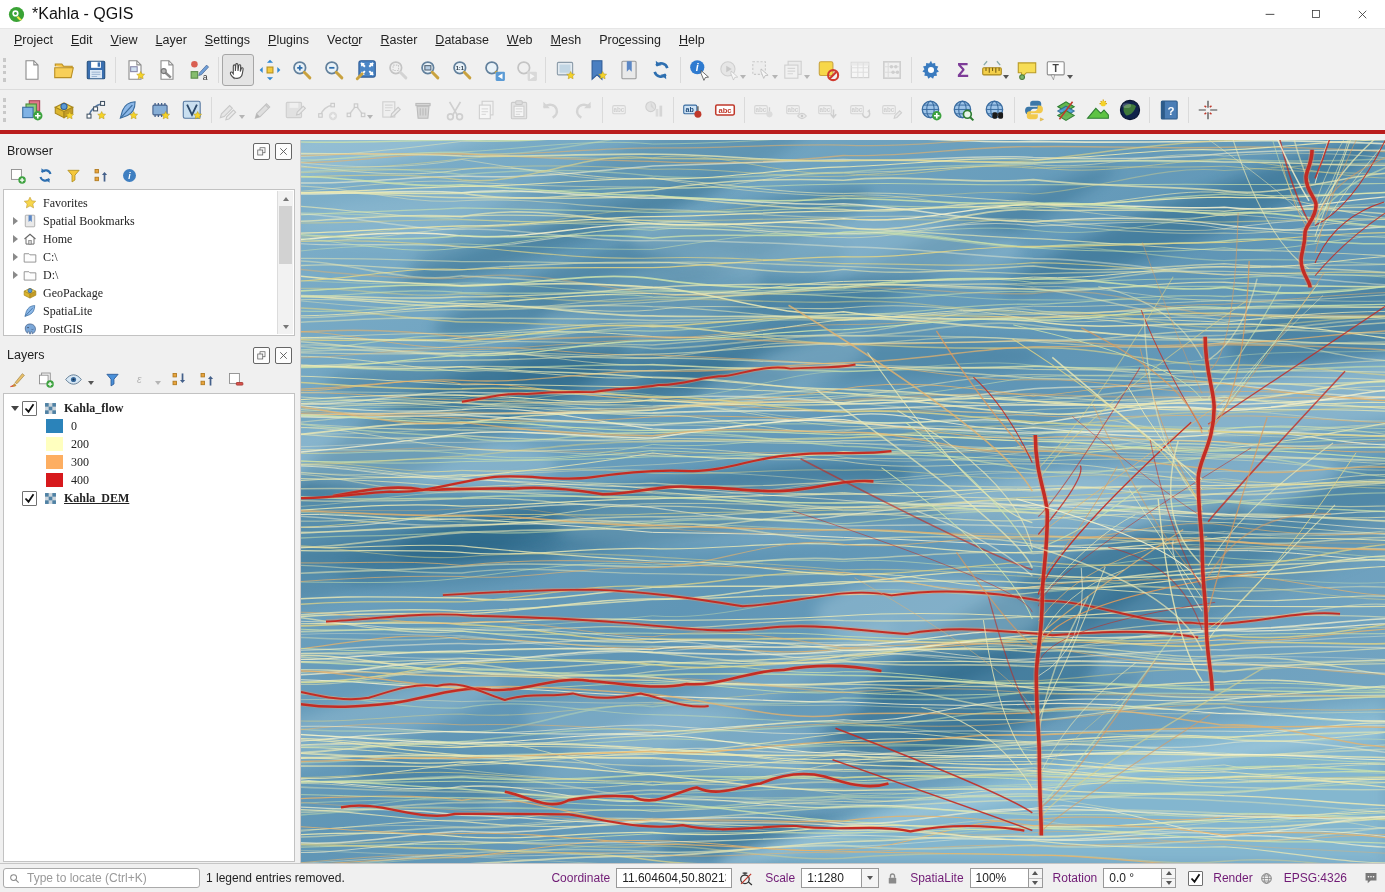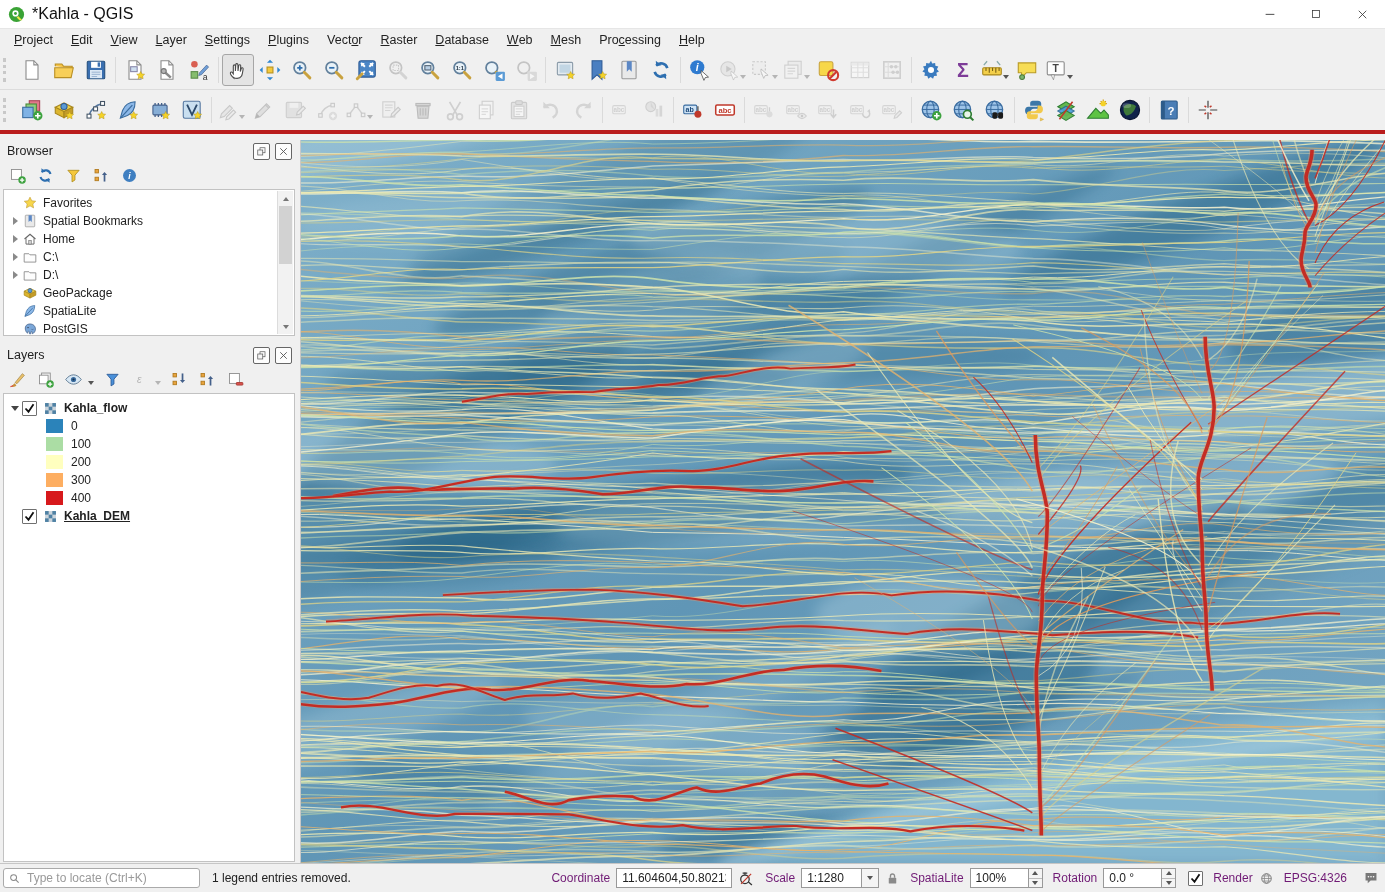--- a/index.html
+++ b/index.html
@@ -28,21 +28,21 @@
   .caret.dis{border-top-color:#b5b5b5;}
   .ic{display:flex;align-items:center;justify-content:center;}
   
   .main{flex:1;display:flex;min-height:0;padding-top:6px;justify-content:space-between;}
   .dock{width:296px;flex:0 0 auto;display:flex;flex-direction:column;padding:0 3px 0 1px;}
   .panel{display:flex;flex-direction:column;background:#f0f0f0;}
   .panel-head{height:22px;display:flex;align-items:center;padding:0 5px 0 6px;font-size:12.5px;}
   .panel-head .ptitle{flex:1;}
   .pbtn{width:15px;height:15px;border:1px solid #666;background:#fdfdfd;display:flex;align-items:center;justify-content:center;margin-left:5px;border-radius:2px;}
   .panel-tools{height:26px;display:flex;align-items:center;gap:9px;padding:0 7px;}
-  .tree{background:#fff;border:1px solid #c2c2c2;margin:1px 2px 0 2px;position:relative;overflow:hidden;}
+  .tree{background:#fff;border:1px solid #c2c2c2;margin:1px 2px 0 2px;position:relative;overflow:hidden;font-family:Liberation Serif, serif;}
   .b-tree{height:145px;flex:0 0 auto;}
   .l-tree{flex:1;margin-bottom:1px;}
   .trow{height:18px;display:flex;align-items:center;padding-left:4px;white-space:nowrap;}
   .exp{width:14px;display:flex;align-items:center;justify-content:center;flex:0 0 auto;}
   .tri-r{width:0;height:0;border-top:4px solid transparent;border-bottom:4px solid transparent;border-left:5px solid #8a8a8a;}
   .tri-d{width:0;height:0;border-left:4px solid transparent;border-right:4px solid transparent;border-top:5px solid #444;}
   .trow .lbl{margin-left:5px;}
   .cb{width:13px;height:13px;border:1px solid #707070;background:#fff;display:flex;align-items:center;justify-content:center;flex:0 0 auto;border-radius:1px;}
   .layer-name{font-weight:bold;margin-left:6px;}
   .underl{text-decoration:underline;}
@@ -56,21 +56,21 @@
   .hsplit{height:8px;}
   
   .map{flex:1;min-width:0;position:relative;background:#6b9fbe;border-left:1px solid #c8c8c8;}
   .map svg{display:block;width:100%;height:100%;}
   
   .statusbar{height:28px;flex:0 0 auto;background:#f0f0f0;border-top:1px solid #c6c6c6;display:flex;align-items:center;padding:0 6px 0 3px;gap:6px;font-size:12px;}
   .sb-box{height:20px;border:1px solid #999;background:#fff;display:flex;align-items:center;padding:0 4px;box-sizing:border-box;}
   .locator{width:197px;border-radius:3px;border-color:#aaa;gap:4px;}
   .locator input{border:none;outline:none;flex:1;font-size:12px;font-family:"Liberation Sans",sans-serif;color:#444;min-width:0;background:transparent;}
   .locator input::placeholder{color:#9a9a9a;}
-  .sb-msg{margin-left:6px;color:#222;}
+  .sb-msg{margin-left:0;color:#222;}
   .spacer{flex:1;}
   .sb-label{color:#701a75;margin-left:4px;}
   input.sbval{height:20px;border:1px solid #999;background:#fff;font-size:12px;font-family:"Liberation Sans",sans-serif;padding:0 5px;box-sizing:border-box;color:#222;}
   .coordv{width:116px;}
   .combo{display:flex;align-items:stretch;height:20px;}
   .combo input{width:60px;border-right:none;}
   .combo-btn{width:18px;border:1px solid #999;background:#f4f4f4;display:flex;align-items:center;justify-content:center;box-sizing:border-box;}
   .spin{display:flex;align-items:stretch;height:20px;}
   .spin input{width:58px;border-right:none;}
   .steps{width:15px;display:flex;flex-direction:column;border:1px solid #999;box-sizing:border-box;}
@@ -1044,24 +1044,20 @@
                     <rect x="8.3" y="8.3" width="5.4" height="5.4" fill="#4f81a4"></rect>
                     <rect x="3" y="13.7" width="5.3" height="5.3" fill="#4f81a4"></rect>
                     <rect x="13.7" y="13.7" width="5.3" height="5.3" fill="#4f81a4"></rect>
                   </svg>
                 </span>
                 <span class="layer-name">Kahla_flow</span>
               </div>
               <div class="trow legend-row">
                 <span class="swatch" style="background: rgb(43, 131, 186);"></span>
                 <span class="lbl">0</span>
-              </div>
-              <div class="trow legend-row">
-                <span class="swatch" style="background: rgb(171, 221, 164);"></span>
-                <span class="lbl">100</span>
               </div>
               <div class="trow legend-row">
                 <span class="swatch" style="background: rgb(255, 255, 191);"></span>
                 <span class="lbl">200</span>
               </div>
               <div class="trow legend-row">
                 <span class="swatch" style="background: rgb(253, 174, 97);"></span>
                 <span class="lbl">300</span>
               </div>
               <div class="trow legend-row">

